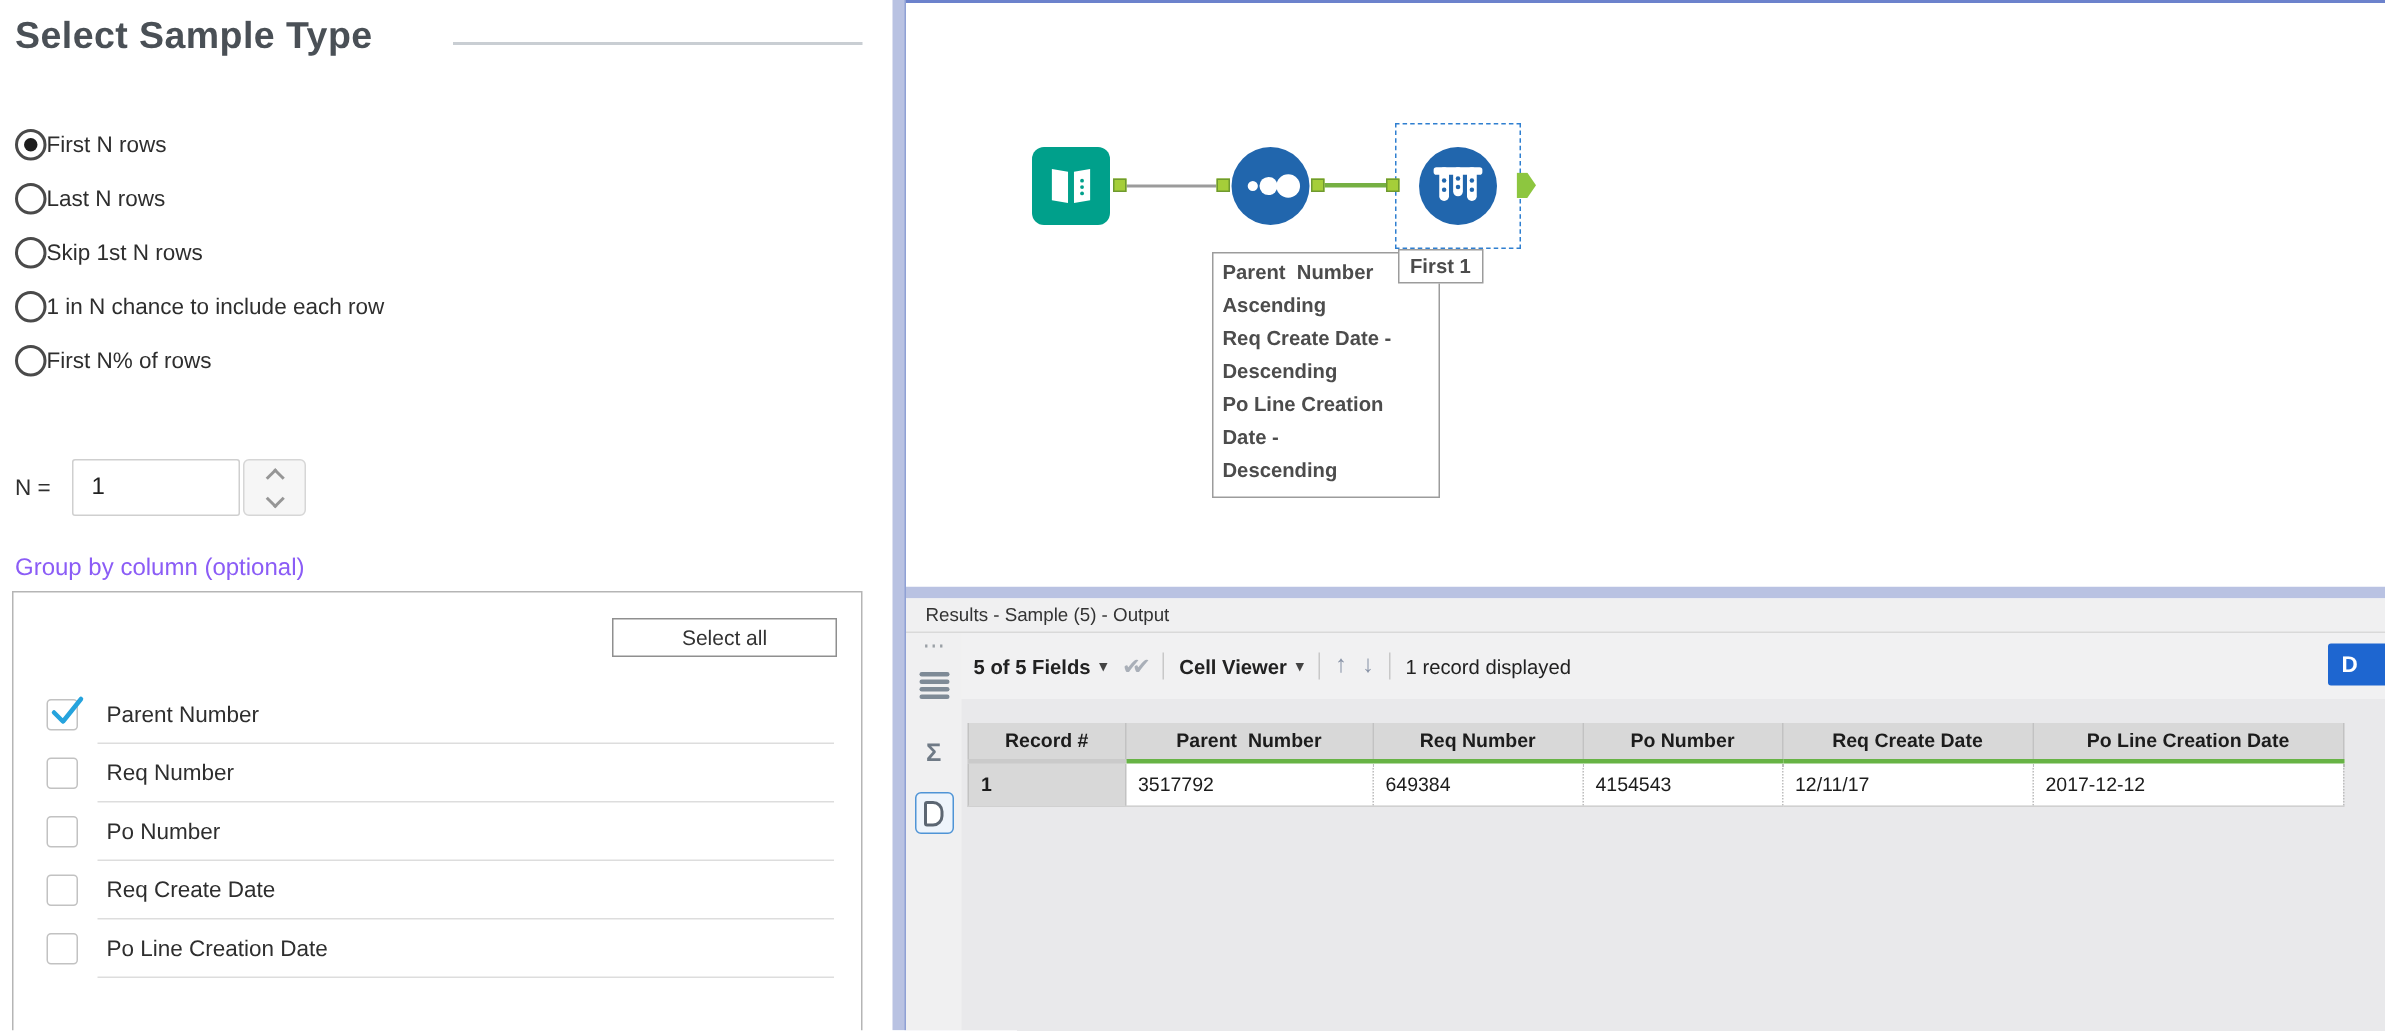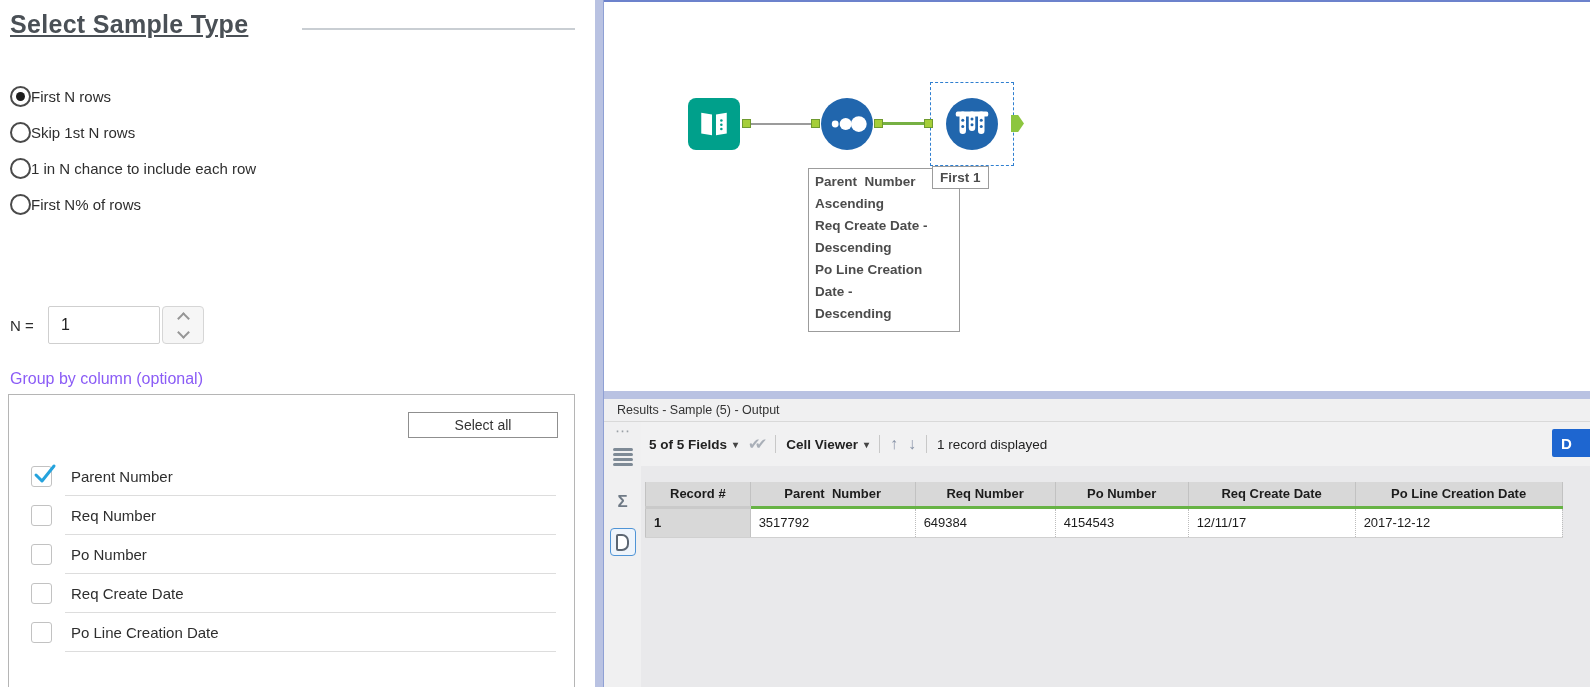--- a/index.html
+++ b/index.html
@@ -1,21 +1,21 @@
 <!DOCTYPE html>
 <html><head>
 <meta charset="utf-8">
 <style>
   * { box-sizing: border-box; margin: 0; padding: 0; }
   body { font-family: "Liberation Sans", sans-serif; background:#fff; }
   .app { position:relative; width:1590px; height:687px; overflow:hidden; background:#fff; }
 
   
   .config { position:absolute; left:0; top:0; width:595px; height:687px; background:#fff; }
-  .cfg-title { position:absolute; left:10px; top:10px; font-size:25px; font-weight:bold; color:#4a5056; letter-spacing:.3px;text-decoration:underline; }
+  .cfg-title { position:absolute; left:10px; top:10px; font-size:25px; font-weight:bold; color:#4a5056; letter-spacing:.3px; }
   .title-rule { position:absolute; left:302px; top:28px; width:273px; height:2px; background:#c9ced3; }
   .radio-group { position:absolute; left:10px; top:84px; }
   .radio-row { display:flex; align-items:center; gap:0; height:24px; margin-bottom:12px; cursor:default; }
   .radio { width:21px; height:21px; border:2px solid #4a4a4a; border-radius:50%; position:relative; background:#fff; flex:none; }
   .radio.checked::after { content:""; position:absolute; inset:4px; border-radius:50%; background:#1d1d1d; }
   .radio-label { font-size:15px; color:#2e2e2e; }
   .n-row { position:absolute; left:10px; top:306px; display:flex; align-items:center; }
   .n-label { font-size:15px; color:#2e2e2e; width:38px; }
   .n-input { width:112px; height:38px; border:1px solid #cfcfcf; border-radius:2px; font-size:16px; padding-left:12px; color:#222; font-family:"Liberation Sans", sans-serif; }
   .spinner { width:42px; height:38px; margin-left:2px; background:#f6f6f6; border:1px solid #d6d6d6; border-radius:4px; display:flex; flex-direction:column; }
@@ -83,20 +83,24 @@
 <div class="app">
 
   <section class="config">
     <div class="cfg-title">Select Sample Type</div>
     <div class="title-rule"></div>
 
     <div class="radio-group">
       <div class="radio-row">
         <span class="radio checked"></span>
         <span class="radio-label">First N rows</span>
+      </div>
+      <div class="radio-row">
+        <span class="radio"></span>
+        <span class="radio-label">Last N rows</span>
       </div>
       <div class="radio-row">
         <span class="radio"></span>
         <span class="radio-label">Skip 1st N rows</span>
       </div>
       <div class="radio-row">
         <span class="radio"></span>
         <span class="radio-label">1 in N chance to include each row</span>
       </div>
       <div class="radio-row">

